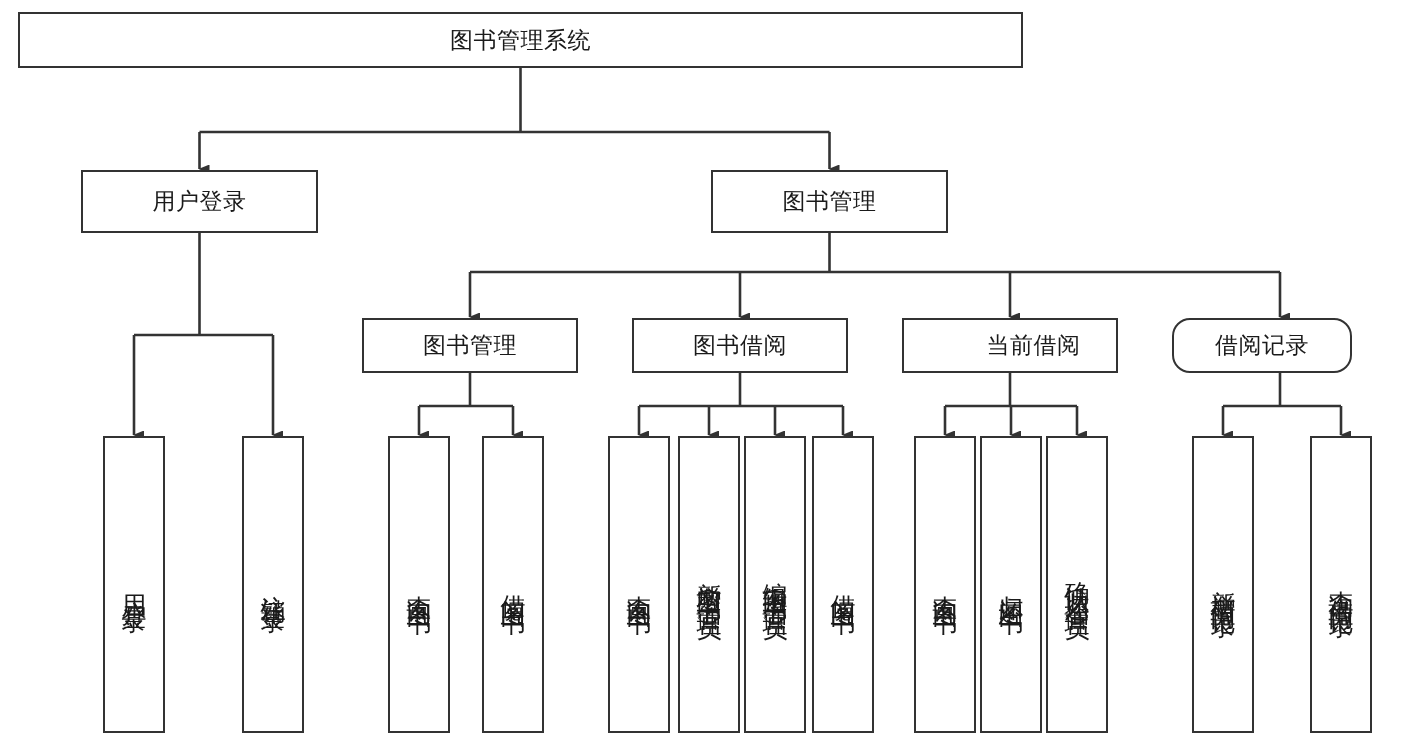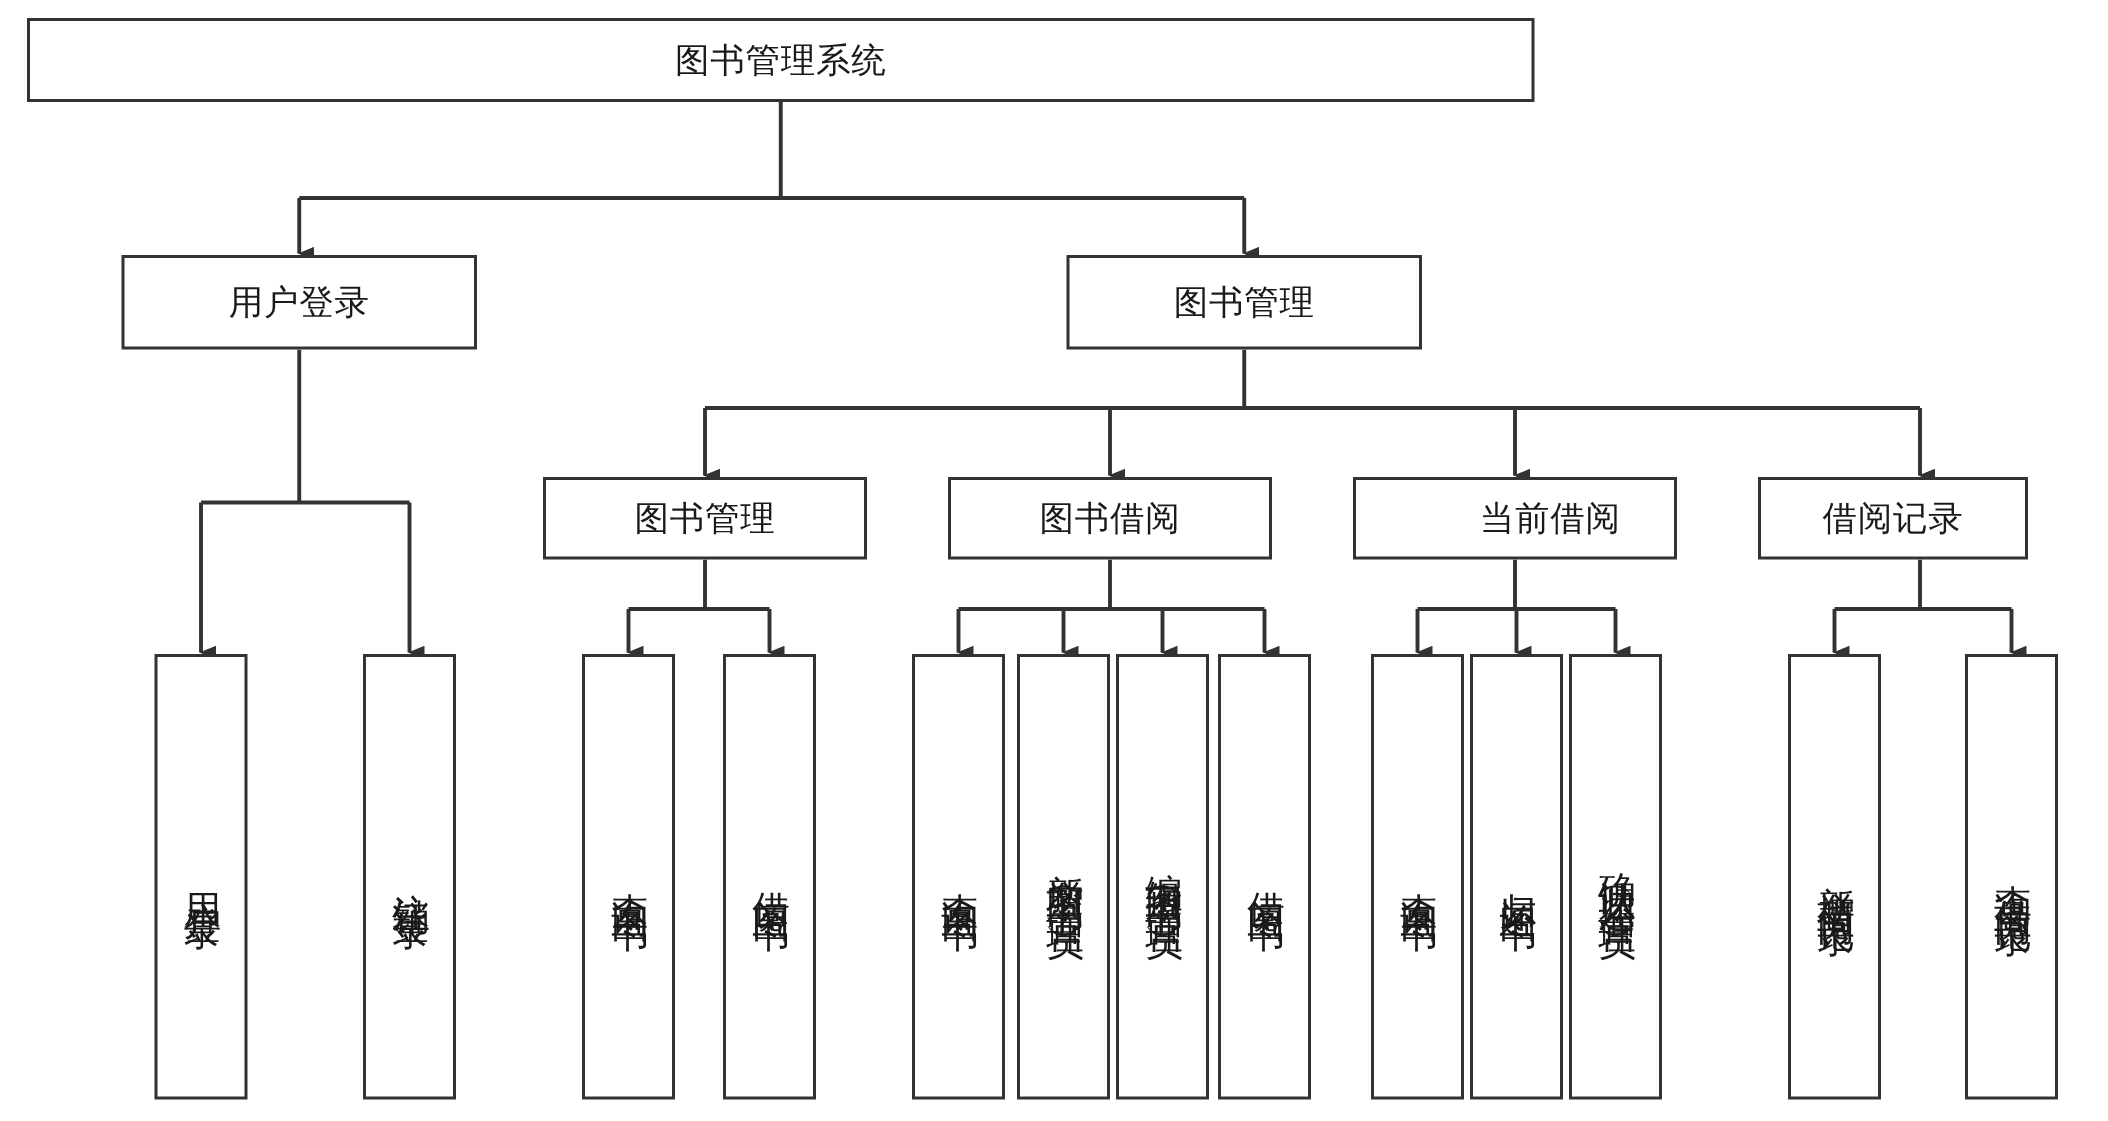--- a/index.html
+++ b/index.html
@@ -128,21 +128,21 @@
       </div>
       <div class="node horiz" style="left: 362px; top: 318px; width: 216px; height: 55px;">
         <span class="label">图书管理</span>
       </div>
       <div class="node horiz" style="left: 632px; top: 318px; width: 216px; height: 55px;">
         <span class="label">图书借阅</span>
       </div>
       <div class="node horiz" style="left: 902px; top: 318px; width: 216px; height: 55px; padding-left: 47px;">
         <span class="label">当前借阅</span>
       </div>
-      <div class="node horiz" style="left: 1172px; top: 318px; width: 180px; height: 55px;">
+      <div class="node horiz" style="left: 1172px; top: 318px; width: 180px; height: 55px; border-radius: 18px;">
         <span class="label">借阅记录</span>
       </div>
       <div class="node vert" style="left: 103px; top: 436px; width: 62px; height: 297px;">
         <span class="label">用户登录</span>
       </div>
       <div class="node vert" style="left: 242px; top: 436px; width: 62px; height: 297px;">
         <span class="label">注销登录</span>
       </div>
       <div class="node vert" style="left: 388px; top: 436px; width: 62px; height: 297px;">
         <span class="label">查询图书</span>

